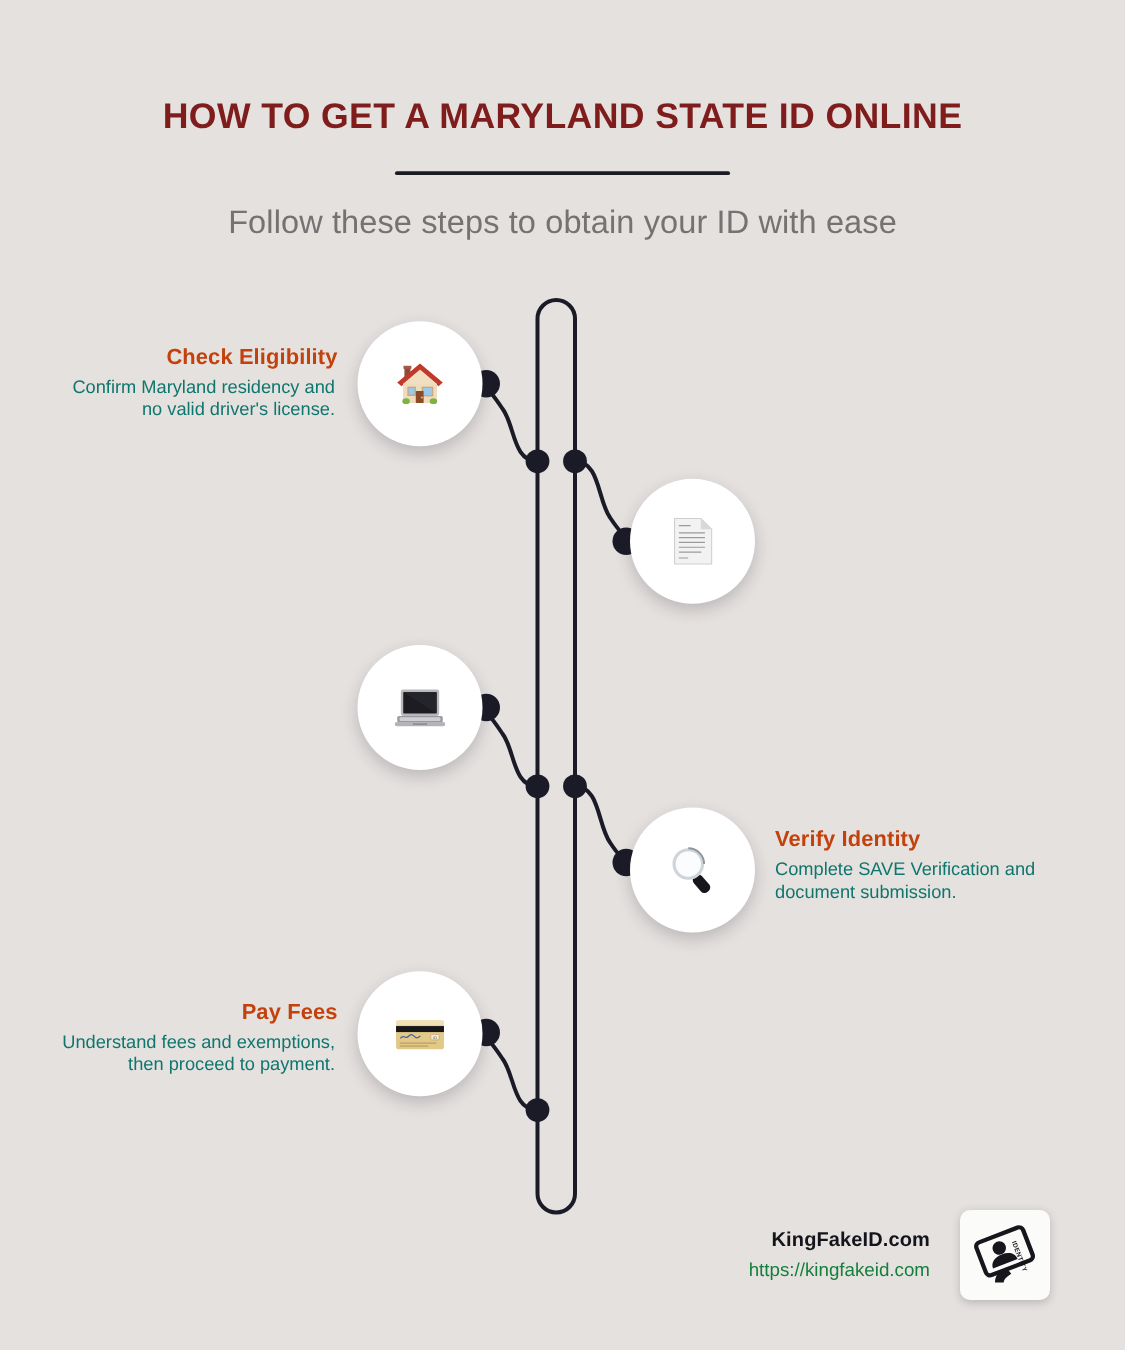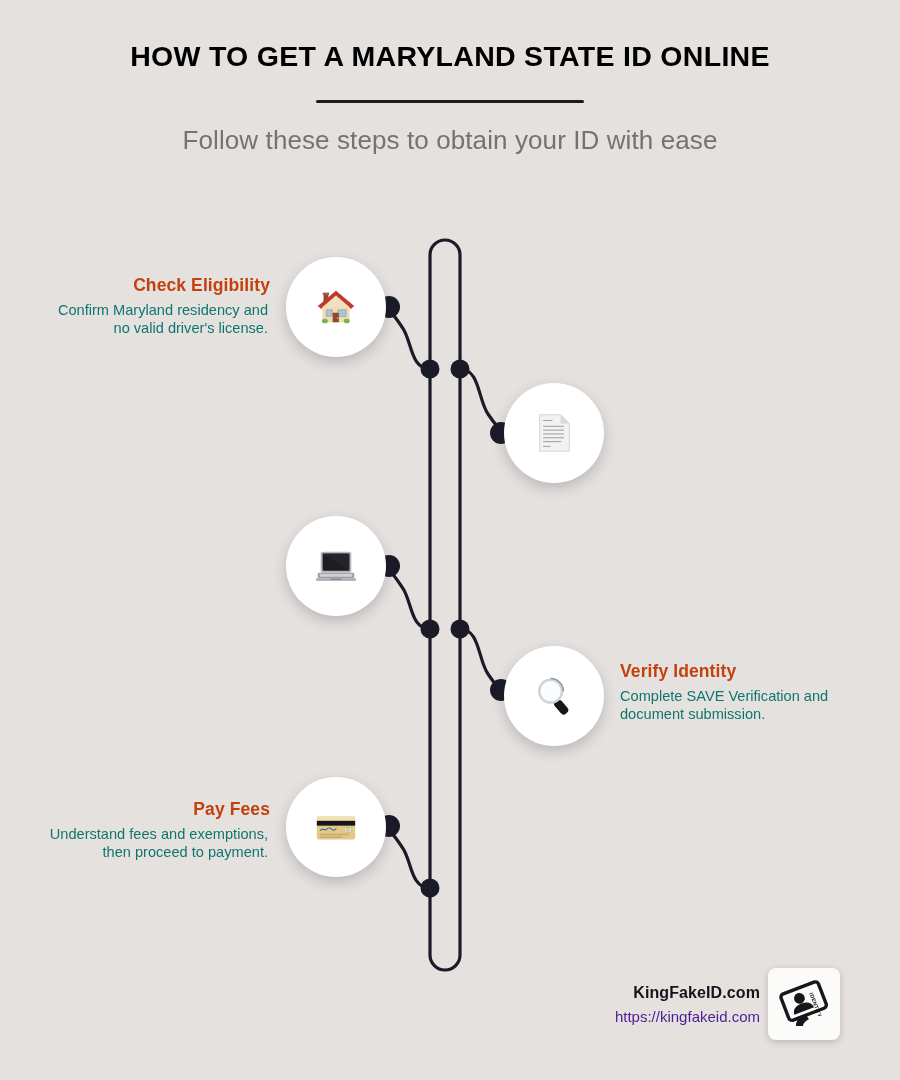--- a/index.html
+++ b/index.html
@@ -24,25 +24,25 @@
   
   .header {
     position: absolute;
     top: 0;
     left: 0;
     width: 900px;
     text-align: center;
   }
   .title {
     margin: 0;
-    padding-top: 40px;
+    padding-top: 77px;
     font-size: 28.5px;
     font-weight: 800;
     letter-spacing: 0.3px;
-    color: #000000;
+    color: #7f1d1d;
     font-family: "Liberation Sans", sans-serif;
     text-transform: uppercase;
   }
   .divider {
     width: 268px;
     height: 3px;
     background: #1b1b22;
     margin: 27px auto 0 auto;
     border-radius: 2px;
   }
@@ -109,34 +109,34 @@
 
   
   .footer {
     position: absolute;
     left: 520px;
     top: 968px;
     width: 320px;
     display: flex;
     align-items: center;
     justify-content: flex-end;
-    gap: 8px;
+    gap: 24px;
   }
   .footer-text { text-align: right; }
   .brand {
     font-size: 16px;
     font-weight: 800;
     color: #14141b;
     letter-spacing: 0.1px;
     margin: 0 0 6px 0;
   }
   .brand-url {
     font-size: 15px;
     font-weight: 400;
-    color: #4c1d95;
+    color: #15803d;
     margin: 0;
   }
   .logo-box {
     width: 72px;
     height: 72px;
     border-radius: 8px;
     background: #fbfbfa;
     box-shadow: 0 2px 7px rgba(40, 35, 50, 0.22);
     display: flex;
     align-items: center;

